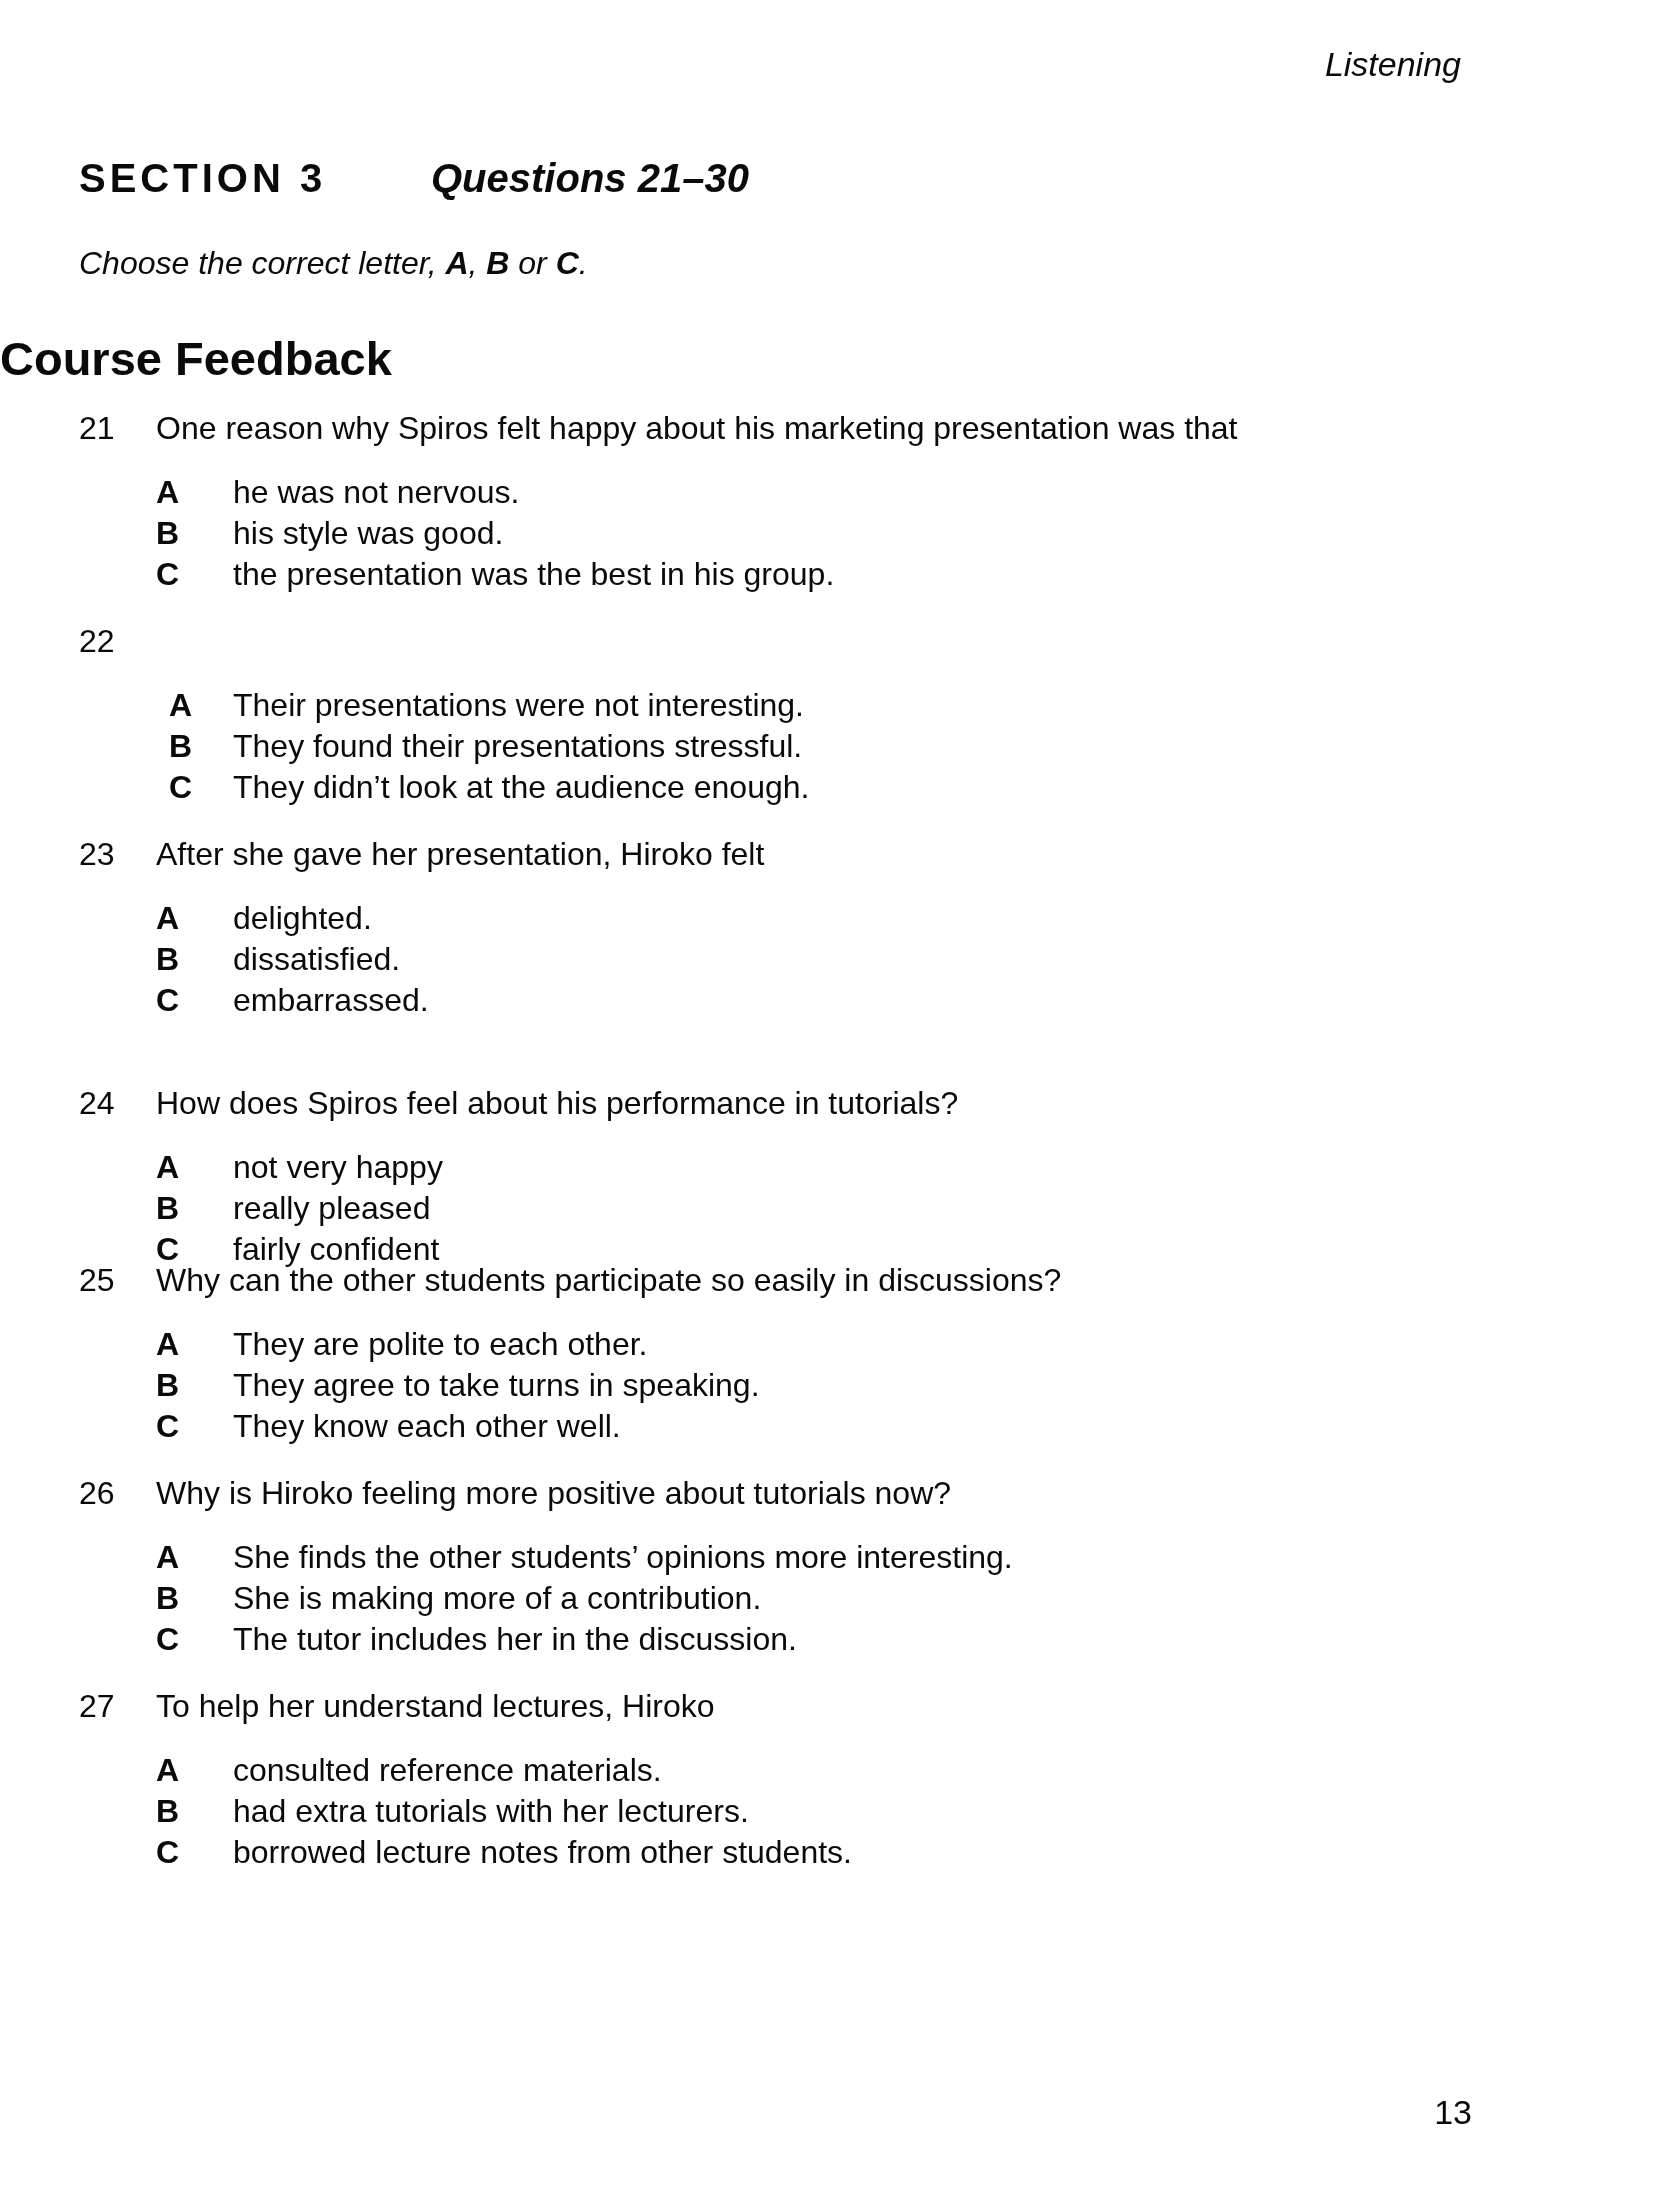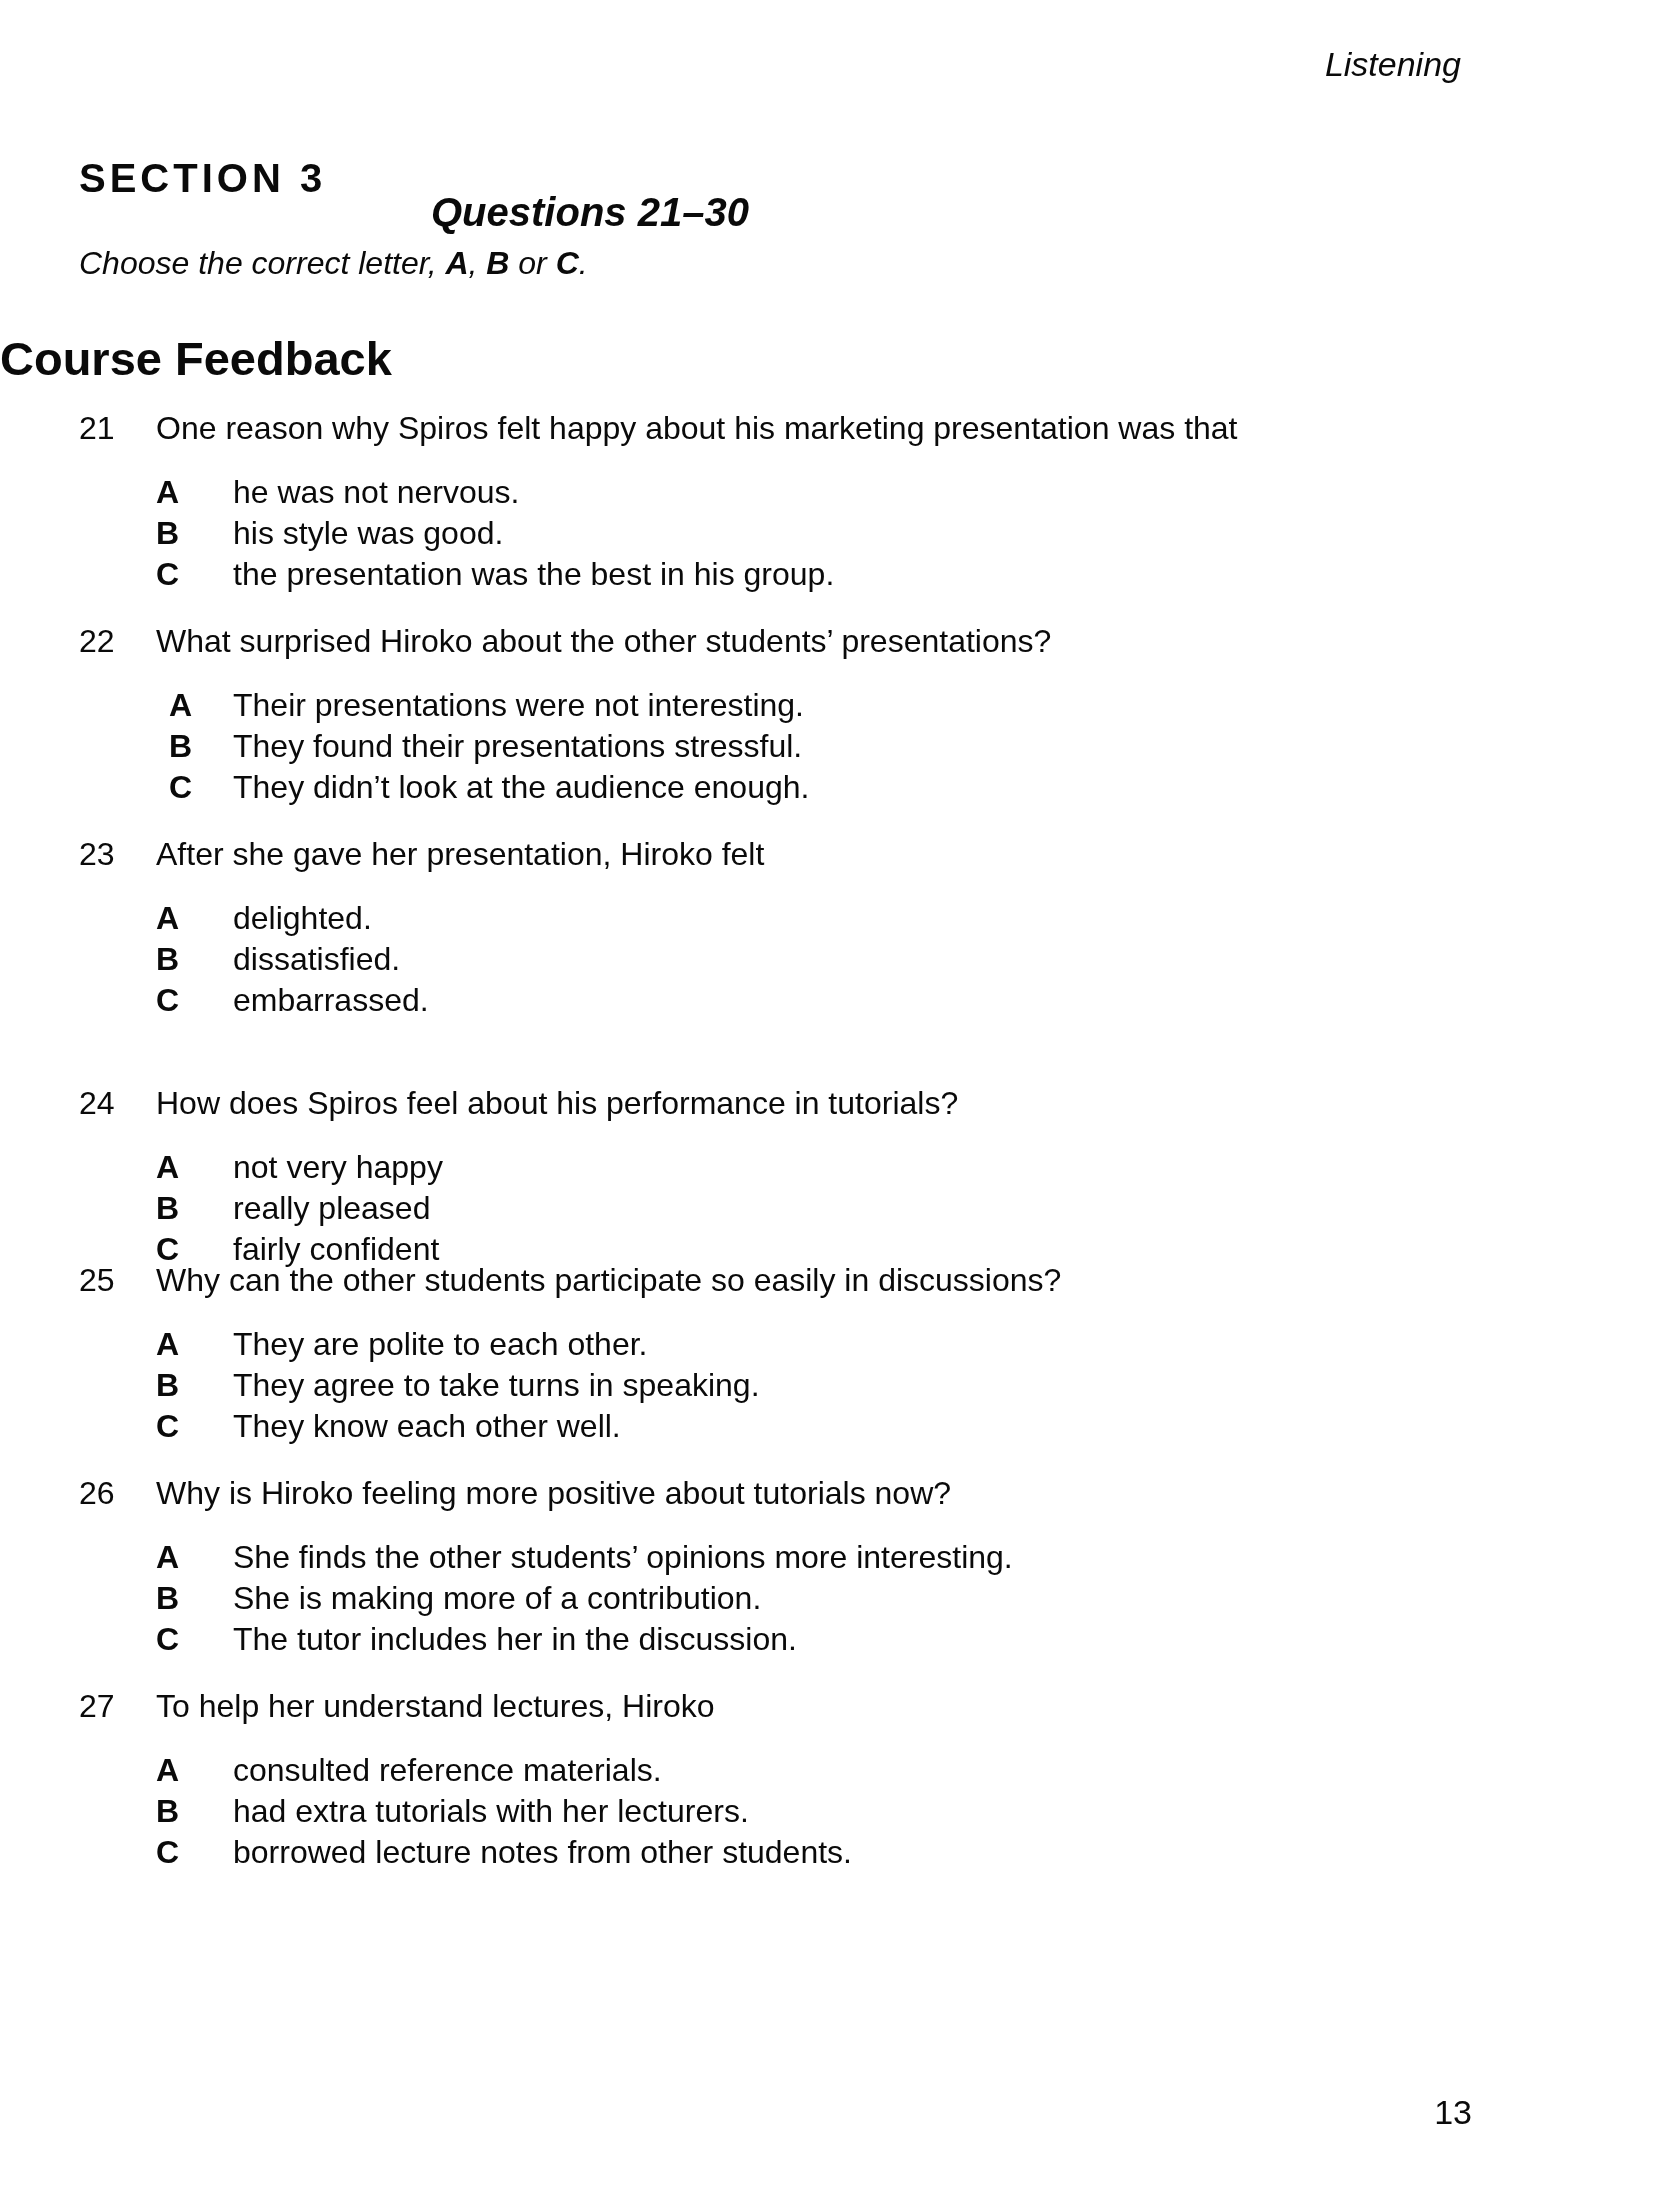--- a/index.html
+++ b/index.html
@@ -10,21 +10,21 @@
   }
   .abs { position: absolute; white-space: nowrap; }
   .running-head {
     right: 197px; top: 45px; font-size: 34px; line-height: 38px; font-style: italic;
   }
   .section-label {
     left: 79px; top: 156px; font-size: 40px; line-height: 45px; font-weight: bold;
     letter-spacing: 4px;
   }
   .section-range {
-    left: 431px; top: 156px; font-size: 40px; line-height: 45px; font-weight: bold; font-style: italic; margin-top: 34px;
+    left: 431px; top: 156px; font-size: 40px; line-height: 45px; font-weight: bold; font-style: italic;
   }
   .instruction {
     left: 79px; top: 245px; font-size: 32px; line-height: 36px; font-style: italic; text-align: right;
   }
   .instruction b { font-style: italic; font-weight: bold; }
   .title {
     left: 0; width: 1538px; top: 332px; font-size: 47px; line-height: 53px; font-weight: bold;
   }
   .q-block { position: absolute; left: 0; width: 1658px; height: 213px; }
   .q-num {
@@ -67,21 +67,20 @@
       </div>
     <div class="opt">
         <span class="opt-letter">C</span>
         <span class="opt-text">the presentation was the best in his group.</span>
       </div>
   </div>
 </div>
 
 <div class="q-block" style="top:621px;text-align:center;">
   <div class="q-num">22</div>
-  <div class="q-text">What surprised Hiroko about the other students’ presentations?</div>
   <div class="opts">
     <div class="opt">
         <span class="opt-letter">A</span>
         <span class="opt-text">Their presentations were not interesting.</span>
       </div>
     <div class="opt">
         <span class="opt-letter">B</span>
         <span class="opt-text">They found their presentations stressful.</span>
       </div>
     <div class="opt">

